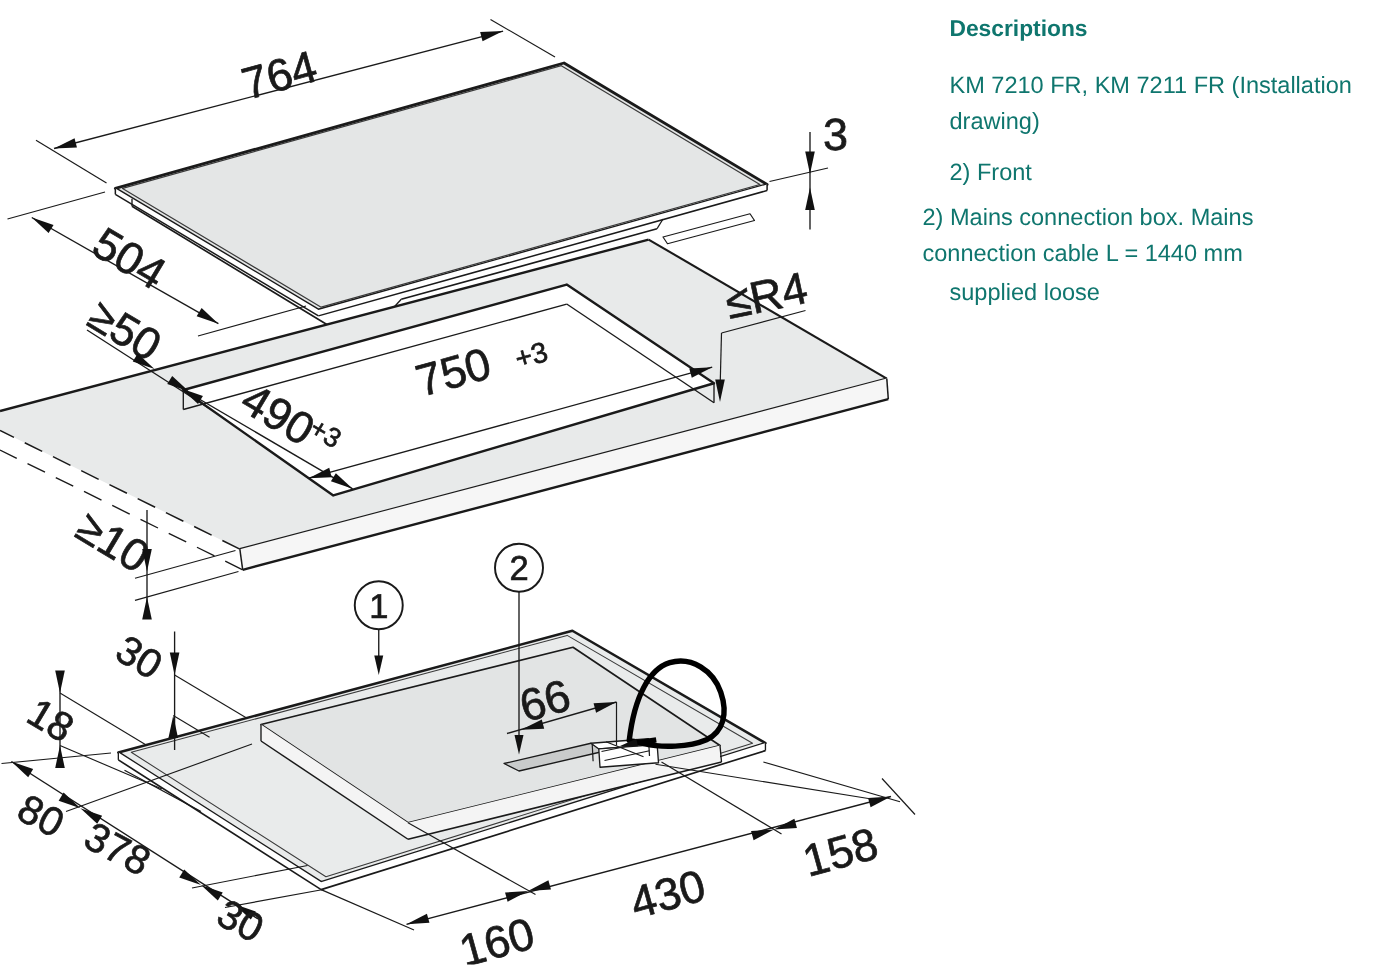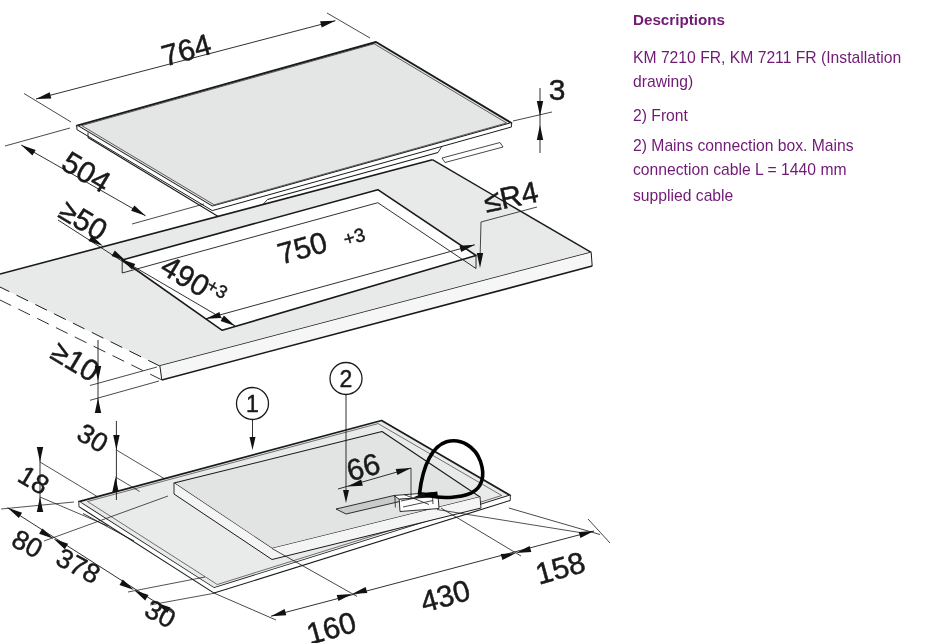--- a/index.html
+++ b/index.html
@@ -1,14 +1,14 @@
 <!DOCTYPE html>
 <html><head><meta charset="utf-8"><style>
 html,body{margin:0;padding:0;background:#fff;-webkit-font-smoothing:antialiased;width:925px;height:643px;overflow:hidden}
-.txt{position:absolute;will-change:transform;font-family:"Liberation Sans",sans-serif;color:#701a75;font-size:15.7px;line-height:23.5px;white-space:nowrap}
+.txt{position:absolute;will-change:transform;font-family:"Liberation Sans",sans-serif;color:#0f766e;font-size:15.7px;line-height:23.5px;white-space:nowrap}
 </style></head>
 <body>
 <svg width="925" height="643" viewBox="0 0 925 643" style="position:absolute;left:0;top:0;will-change:transform">
 <polygon points="76.9,125.6 376.0,42.0 511.4,123.0 212.3,206.6" fill="#e4e6e6" stroke="#1a1a1a" stroke-width="1.9" stroke-linejoin="round"></polygon>
 <polygon points="81.7,125.6 374.2,43.8 506.6,123.0 214.1,204.8" fill="none" stroke="#3a3a3a" stroke-width="0.8" stroke-linejoin="round"></polygon>
 <polygon points="76.9,125.6 212.3,206.6 511.4,123.0 511.4,127.0 212.3,210.6 76.9,129.6" fill="#ffffff" stroke="none" stroke-width="0" stroke-linejoin="round"></polygon>
 <line x1="76.9" y1="129.6" x2="212.3" y2="210.6" stroke="#1a1a1a" stroke-width="1.0" stroke-linecap="butt"></line>
 <line x1="212.3" y1="210.6" x2="511.4" y2="127.0" stroke="#1a1a1a" stroke-width="1.0" stroke-linecap="butt"></line>
 <line x1="76.9" y1="125.6" x2="76.9" y2="129.6" stroke="#1a1a1a" stroke-width="1.0" stroke-linecap="butt"></line>
 <line x1="511.4" y1="123.0" x2="511.4" y2="127.0" stroke="#1a1a1a" stroke-width="1.0" stroke-linecap="butt"></line>
@@ -153,13 +153,13 @@
 <line x1="168.0" y1="496.0" x2="44.0" y2="541.0" stroke="#1a1a1a" stroke-width="0.75" stroke-linecap="butt"></line>
 <line x1="205.0" y1="577.0" x2="128.0" y2="592.0" stroke="#1a1a1a" stroke-width="0.75" stroke-linecap="butt"></line>
 <line x1="215.5" y1="593.0" x2="150.0" y2="605.0" stroke="#1a1a1a" stroke-width="0.75" stroke-linecap="butt"></line>
 <text x="23" y="552" font-size="27" font-family="&quot;Liberation Sans&quot;, sans-serif" fill="#1a1a1a" text-anchor="middle" stroke="#1a1a1a" stroke-width="0.45" transform="rotate(28 23 552)">80</text>
 <text x="74" y="574" font-size="27" font-family="&quot;Liberation Sans&quot;, sans-serif" fill="#1a1a1a" text-anchor="middle" stroke="#1a1a1a" stroke-width="0.45" transform="rotate(28 74 574)">378</text>
 <text x="156" y="622" font-size="27" font-family="&quot;Liberation Sans&quot;, sans-serif" fill="#1a1a1a" text-anchor="middle" stroke="#1a1a1a" stroke-width="0.45" transform="rotate(28 156 622)">30</text>
 </svg>
 <div class="txt" style="left:633px;top:8px;font-weight:bold;font-size:15.2px">Descriptions</div>
 <div class="txt" style="left:633px;top:46px">KM 7210 FR, KM 7211 FR (Installation<br>drawing)</div>
 <div class="txt" style="left:633px;top:104px">2) Front</div>
-<div class="txt" style="left:633px;top:134px">2) Mains connection box. Mains<br>connection cable L = 1440 mm</div>
-<div class="txt" style="left:633px;top:184px">supplied cable</div>
+<div class="txt" style="left:615px;top:134px">2) Mains connection box. Mains<br>connection cable L = 1440 mm</div>
+<div class="txt" style="left:633px;top:184px">supplied loose</div>
 </body></html>

